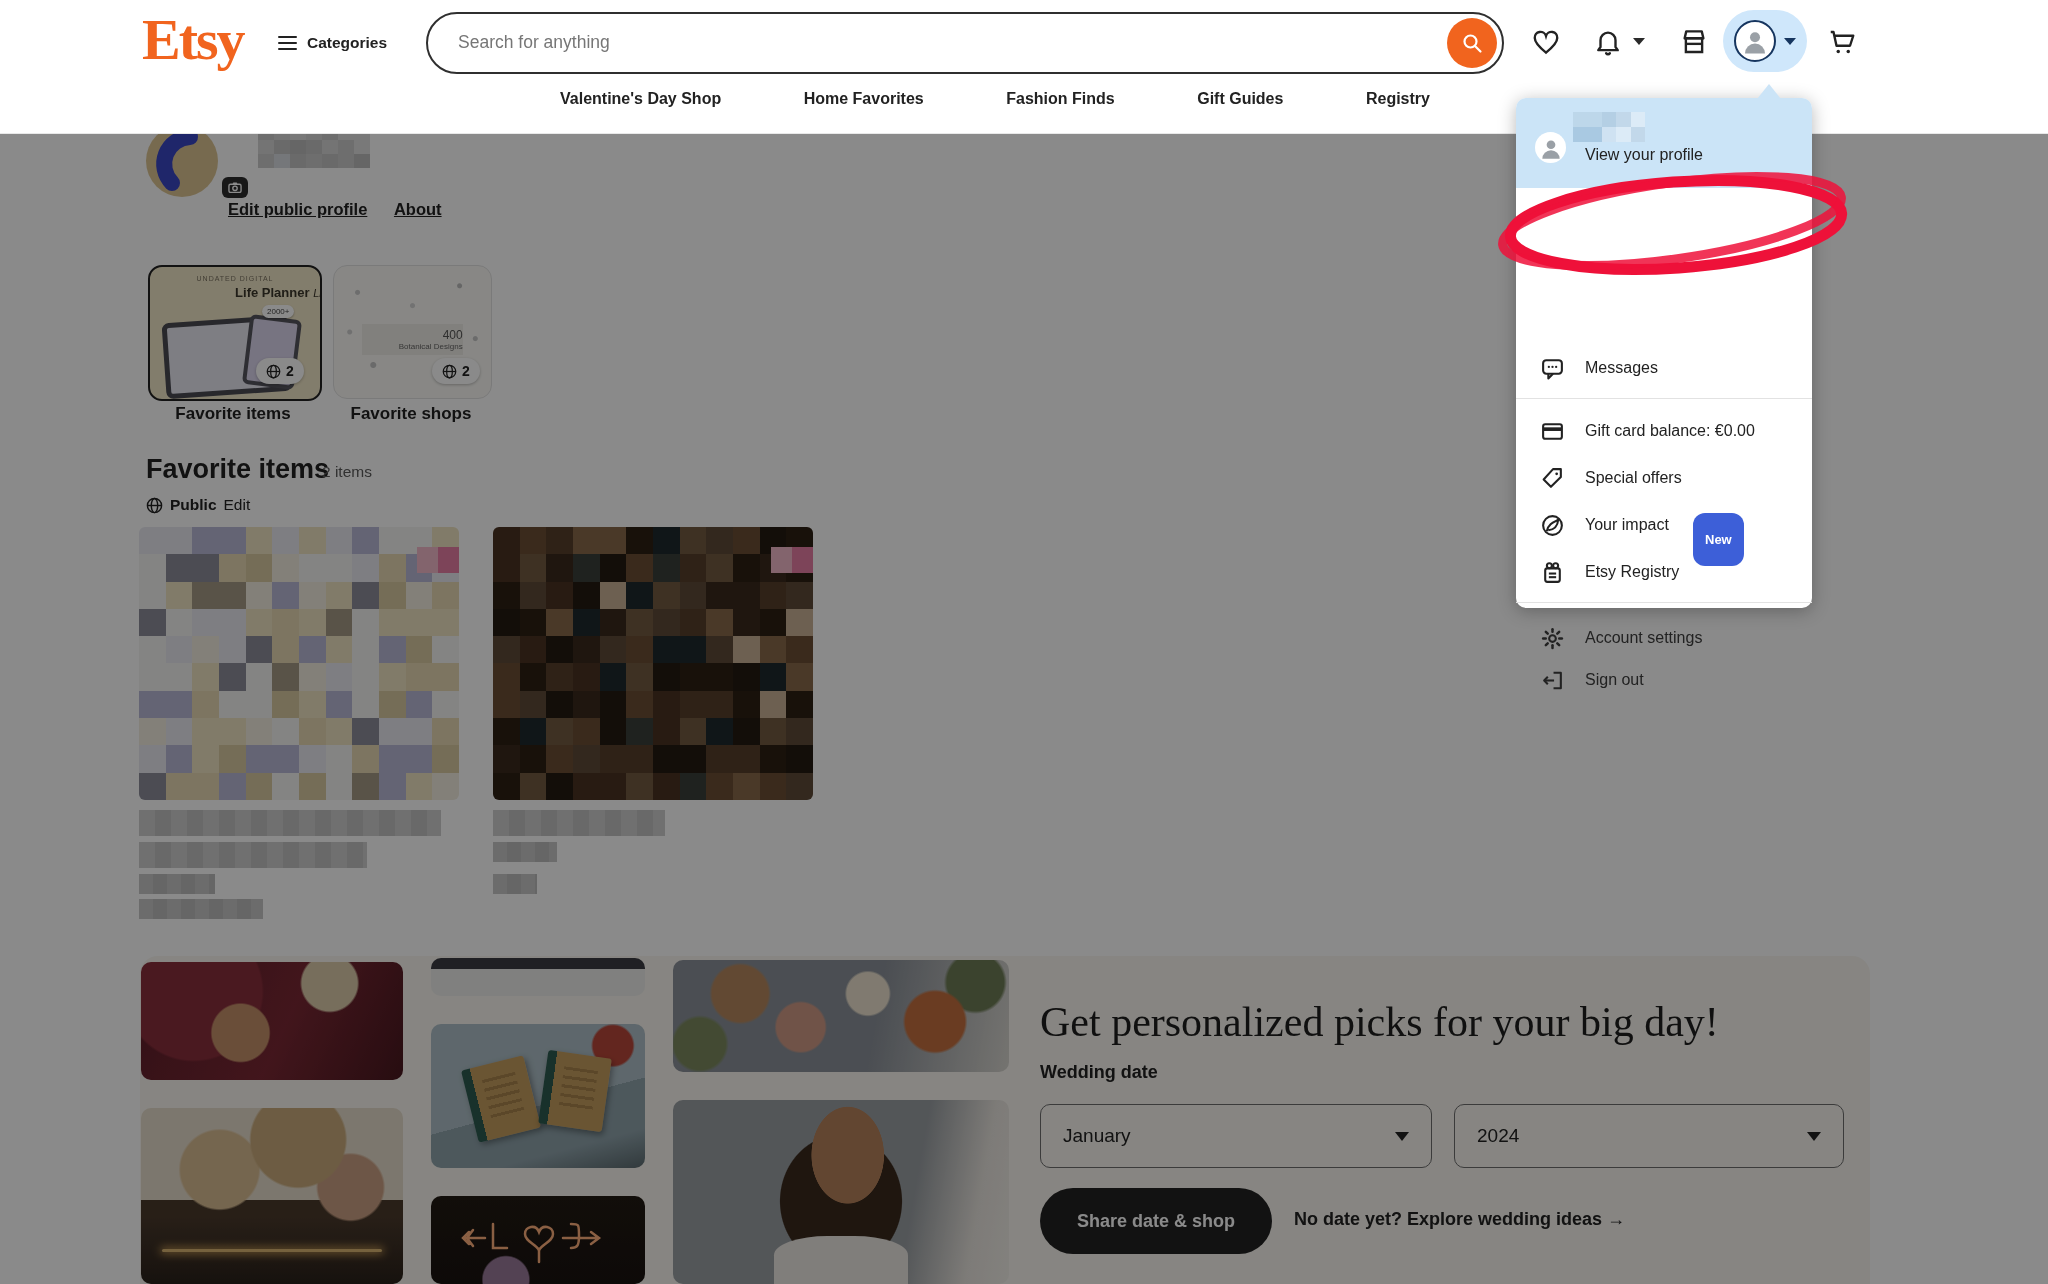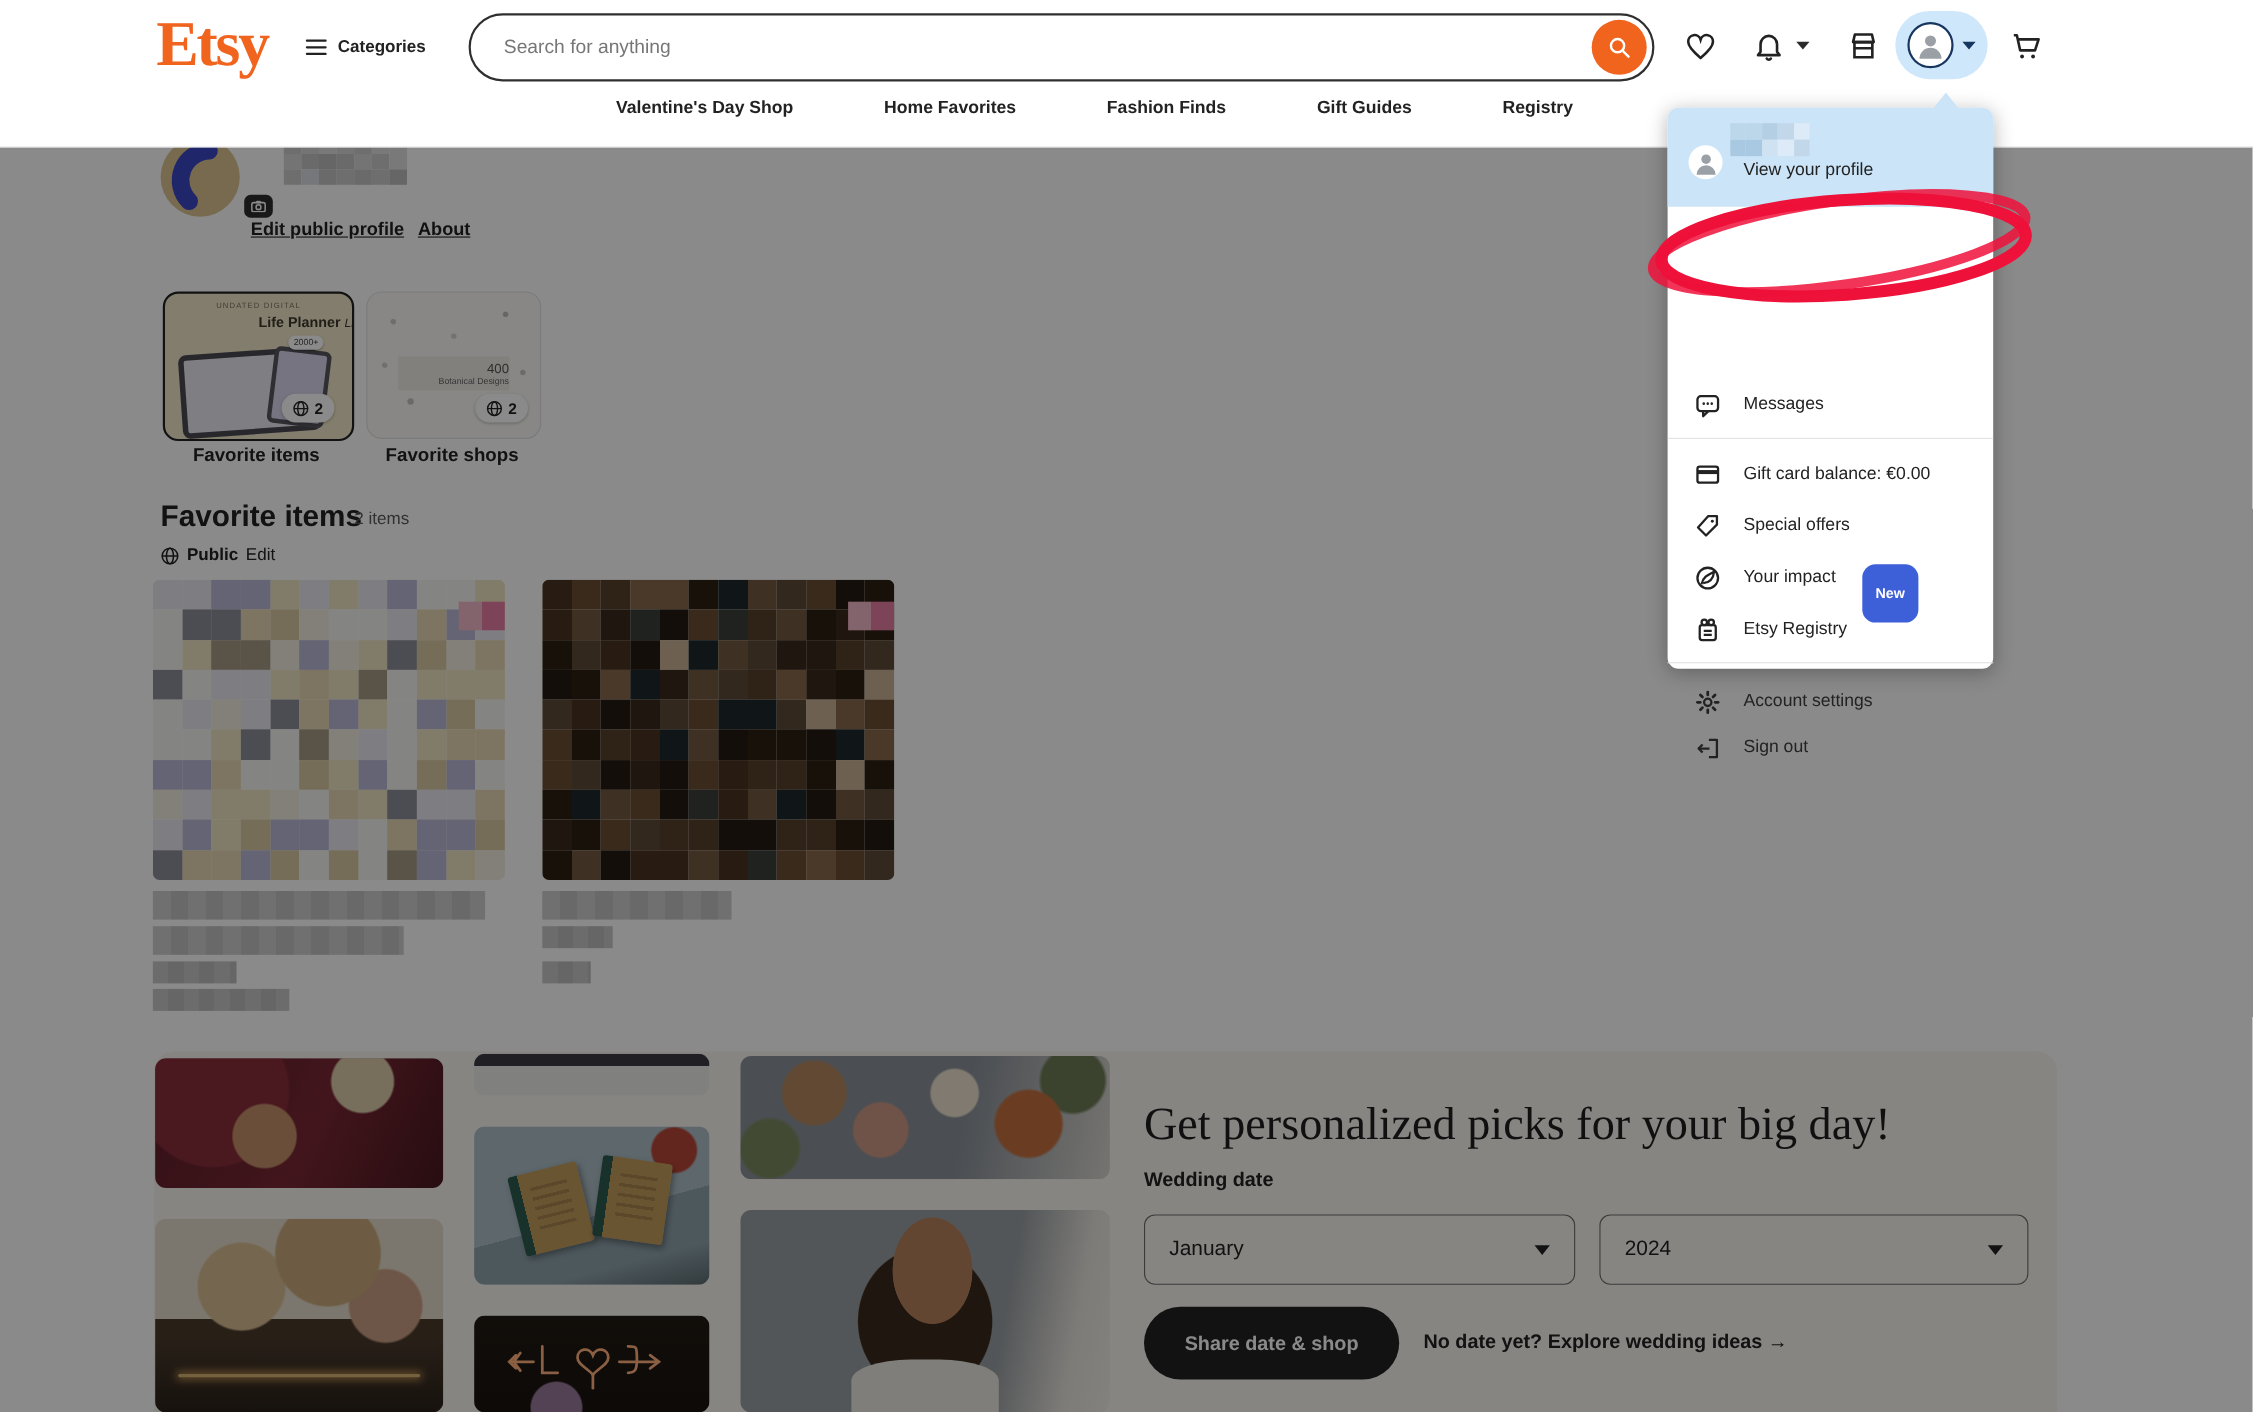--- a/index.html
+++ b/index.html
@@ -39,21 +39,21 @@
 
   
   #content{position:absolute;left:0;top:0;width:2048px;height:1284px;z-index:1;}
   #pavatar{position:absolute;left:146px;top:125px;width:72px;height:72px;border-radius:50%;background:#dcc493;overflow:hidden;}
   #pavatar svg{position:absolute;left:0;top:0;}
   #camBadge{position:absolute;left:222px;top:177px;width:26px;height:21px;background:#2e2e2e;border-radius:6px;
         display:flex;align-items:center;justify-content:center;}
   #nameMosaic{position:absolute;left:258px;top:126px;width:112px;height:42px;}
   #profileLinks{position:absolute;left:228px;top:200px;font-size:16.5px;font-weight:600;}
   #profileLinks span{text-decoration:underline;cursor:pointer;}
-  #aboutLink{margin-left:8px;}
+  #aboutLink{margin-left:22px;}
 
   .thumbCard{position:absolute;border-radius:14px;overflow:hidden;}
   #thumb1{left:148px;top:265px;width:170px;height:132px;background:#f1e7c8;border:2.5px solid #222;}
   #thumb2{left:333px;top:265px;width:157px;height:132px;background:#fbfaf6;border:1px solid #e2e2e2;}
   .tc-line1{position:absolute;left:0;top:8px;width:100%;text-align:center;font-size:7px;letter-spacing:1px;color:#7a7260;}
   .tc-title{position:absolute;left:0;top:18px;width:100%;text-align:center;font-size:13px;font-weight:700;color:#3c382c;padding-left:48px;}
   .tc-title em{font-weight:400;font-size:11px;}
   .tablet{position:absolute;left:14px;top:52px;width:116px;height:66px;background:#e9e9f3;border:5px solid#4a4a52;
         border-radius:7px;transform:rotate(-4deg);}
   .tablet2{position:absolute;left:96px;top:50px;width:44px;height:62px;background:#dcd6ee;border:4px solid #56565e;

